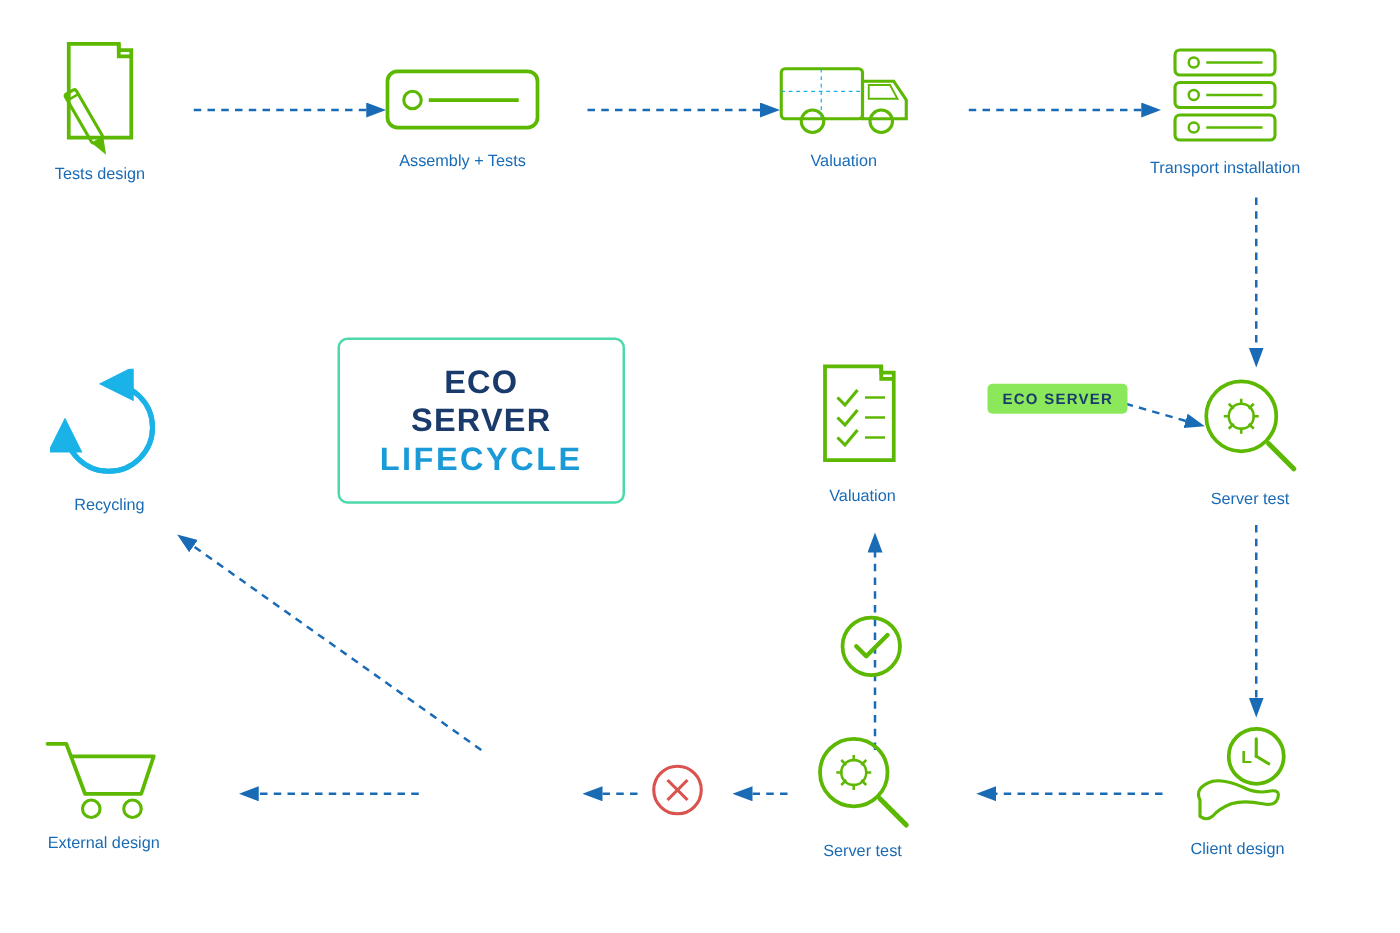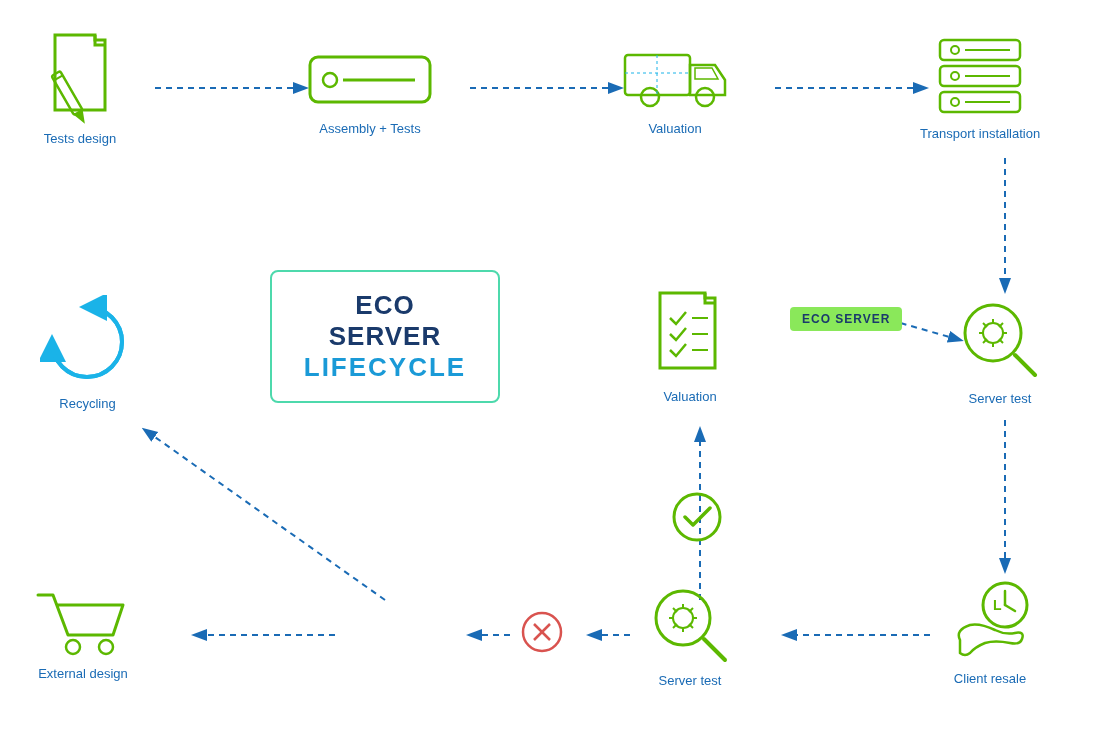--- a/index.html
+++ b/index.html
@@ -325,21 +325,21 @@
 
         <circle cx="65" cy="30" r="22" fill="none" stroke="#5cb800" stroke-width="3"></circle>
         <line x1="65" y1="16" x2="65" y2="30" stroke="#5cb800" stroke-width="2.5" stroke-linecap="round"></line>
         <line x1="65" y1="30" x2="75" y2="36" stroke="#5cb800" stroke-width="2.5" stroke-linecap="round"></line>
 
         <text x="53" y="35" font-size="14" fill="#5cb800" font-weight="bold">L</text>
 
         <path d="M20,65 Q15,55 30,50 Q40,48 55,55 Q65,60 75,58 Q85,56 82,64 Q80,70 70,68 Q55,65 45,68 Q35,72 30,78 Q25,82 20,78 Z" fill="none" stroke="#5cb800" stroke-width="2.5"></path>
       </svg>
     </div>
-    <span class="node-label">Client resale</span>
+    <span class="node-label">Client design</span>
   </div>
 
   <div class="title-box">
     <div class="eco">ECO SERVER</div>
     <div class="lifecycle">LIFECYCLE</div>
   </div>
 
 </div>
 
 </body></html>

